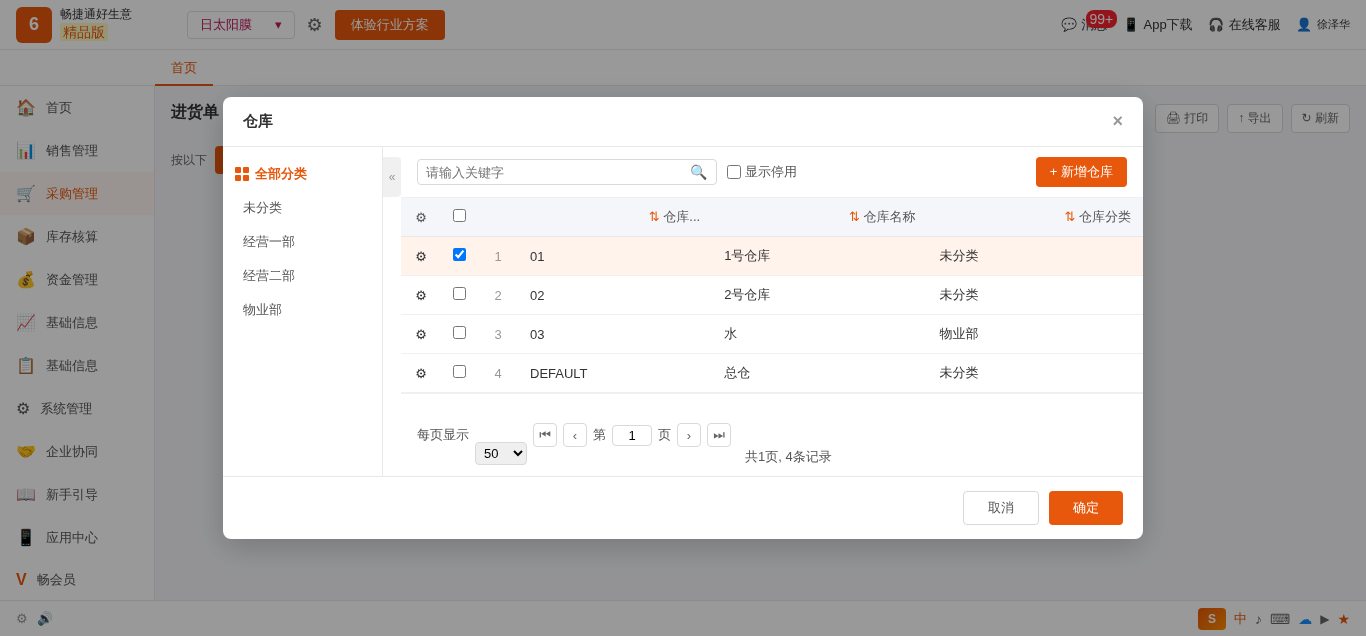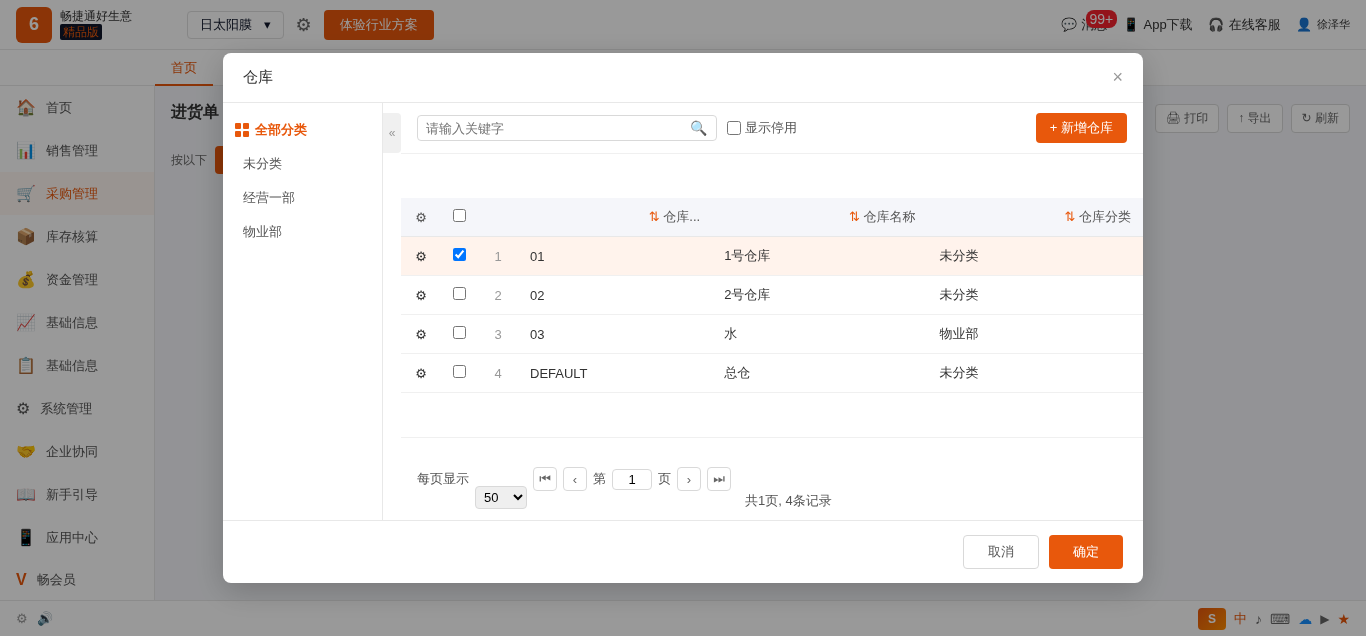--- a/index.html
+++ b/index.html
@@ -23,25 +23,25 @@
     }
     .logo-icon {
       width: 36px; height: 36px;
       background: #e8580c;
       border-radius: 6px;
       display: flex; align-items: center; justify-content: center;
       color: #fff; font-size: 18px; font-weight: bold;
       margin-right: 8px;
     }
     .logo-text { font-size: 12px; color: #333; line-height: 1.3; }
-    .logo-badge { font-size: 12px; color: #e8580c; background: #0f172a; border-radius: 2px; padding: 1px 3px; }
+    .logo-badge { font-size: 14px; color: #e8580c; background: #fef9c3; border-radius: 2px; padding: 1px 3px; }
     .store-selector {
-      display: flex; align-items: center; gap: 12px;
+      display: flex; align-items: center; gap: 23px;
       padding: 4px 12px; border: 1px solid #e0e0e0; border-radius: 4px;
-      cursor: pointer; color: #0f172a; font-size: 13px; margin-left: 16px;
+      cursor: pointer; color: #be185d; font-size: 13px; margin-left: 16px;
     }
     .trial-btn {
       background: #e8580c; color: #fff; border: none; border-radius: 4px;
       padding: 6px 16px; font-size: 13px; cursor: pointer;
     }
     .gear-icon { margin: 0 12px; cursor: pointer; color: #666; font-size: 18px; }
     .header-right { display: flex; align-items: center; gap: 16px; }
     .notif-area { position: relative; cursor: pointer; }
     .notif-badge {
       position: absolute; top: -6px; right: -10px;
@@ -107,21 +107,21 @@
     .modal {
       background: #fff; border-radius: 8px;
       width: 920px; max-height: 580px;
       box-shadow: 0 8px 32px rgba(0,0,0,0.2);
       display: flex; flex-direction: column;
       overflow: hidden;
     }
     .modal-header {
       display: flex; align-items: center; justify-content: space-between;
       padding: 14px 20px; border-bottom: 1px solid #e8e8e8;
-      font-size: 15px; font-weight: normal; color: #333;
+      font-size: 15px; font-weight: bold; color: #333;
     }
     .modal-close { cursor: pointer; color: #999; font-size: 18px; }
     .modal-body { display: flex; flex: 1; overflow: hidden; }
 
     
     .cat-sidebar {
       width: 160px; border-right: 1px solid #e8e8e8;
       padding: 10px 0; flex-shrink: 0;
     }
     .cat-header {
@@ -134,21 +134,21 @@
     }
     .collapse-btn {
       width: 18px; height: 40px;
       background: #f0f0f0; border-radius: 0 4px 4px 0;
       display: flex; align-items: center; justify-content: center;
       cursor: pointer; color: #999; font-size: 12px;
       flex-shrink: 0; margin-top: 10px;
     }
 
     
-    .modal-main { flex: 1; display: flex; flex-direction: column; overflow: hidden; gap: 44px; }
+    .modal-main { flex: 1; display: flex; flex-direction: column; overflow: hidden; }
     .modal-toolbar {
       display: flex; align-items: center; gap: 10px;
       padding: 10px 16px; border-bottom: 1px solid #f0f0f0;
     }
     .search-box {
       display: flex; align-items: center;
       border: 1px solid #d9d9d9; border-radius: 4px;
       padding: 4px 8px; flex: 1; max-width: 300px;
     }
     .search-box input {
@@ -362,20 +362,21 @@
           <span style="display:inline-grid;grid-template-columns:1fr 1fr;gap:2px;width:14px;height:14px;">
             <span style="background:#e8580c;border-radius:1px;"></span>
             <span style="background:#e8580c;border-radius:1px;"></span>
             <span style="background:#e8580c;border-radius:1px;"></span>
             <span style="background:#e8580c;border-radius:1px;"></span>
           </span>
           <span>全部分类</span>
         </div>
         <div class="cat-item">未分类</div>
         <div class="cat-item">经营一部</div>
+        <div class="cat-item">经营二部</div>
         <div class="cat-item">物业部</div>
       </div>
 
       <div class="collapse-btn">«</div>
 
       <div class="modal-main">
 
         <div class="modal-toolbar">
           <div class="search-box">
             <input type="text" placeholder="请输入关键字" style="">

